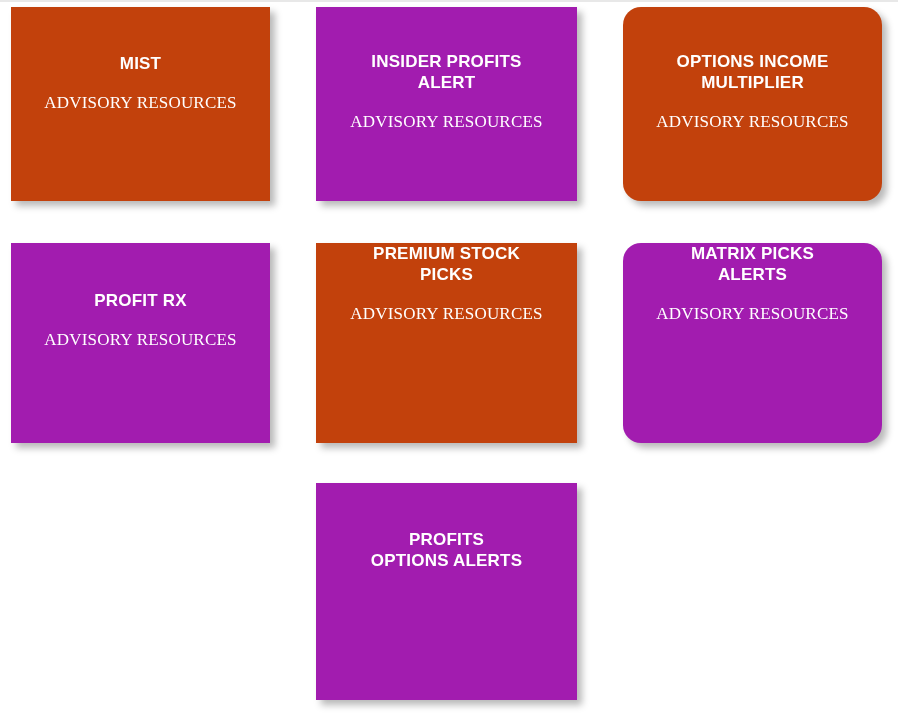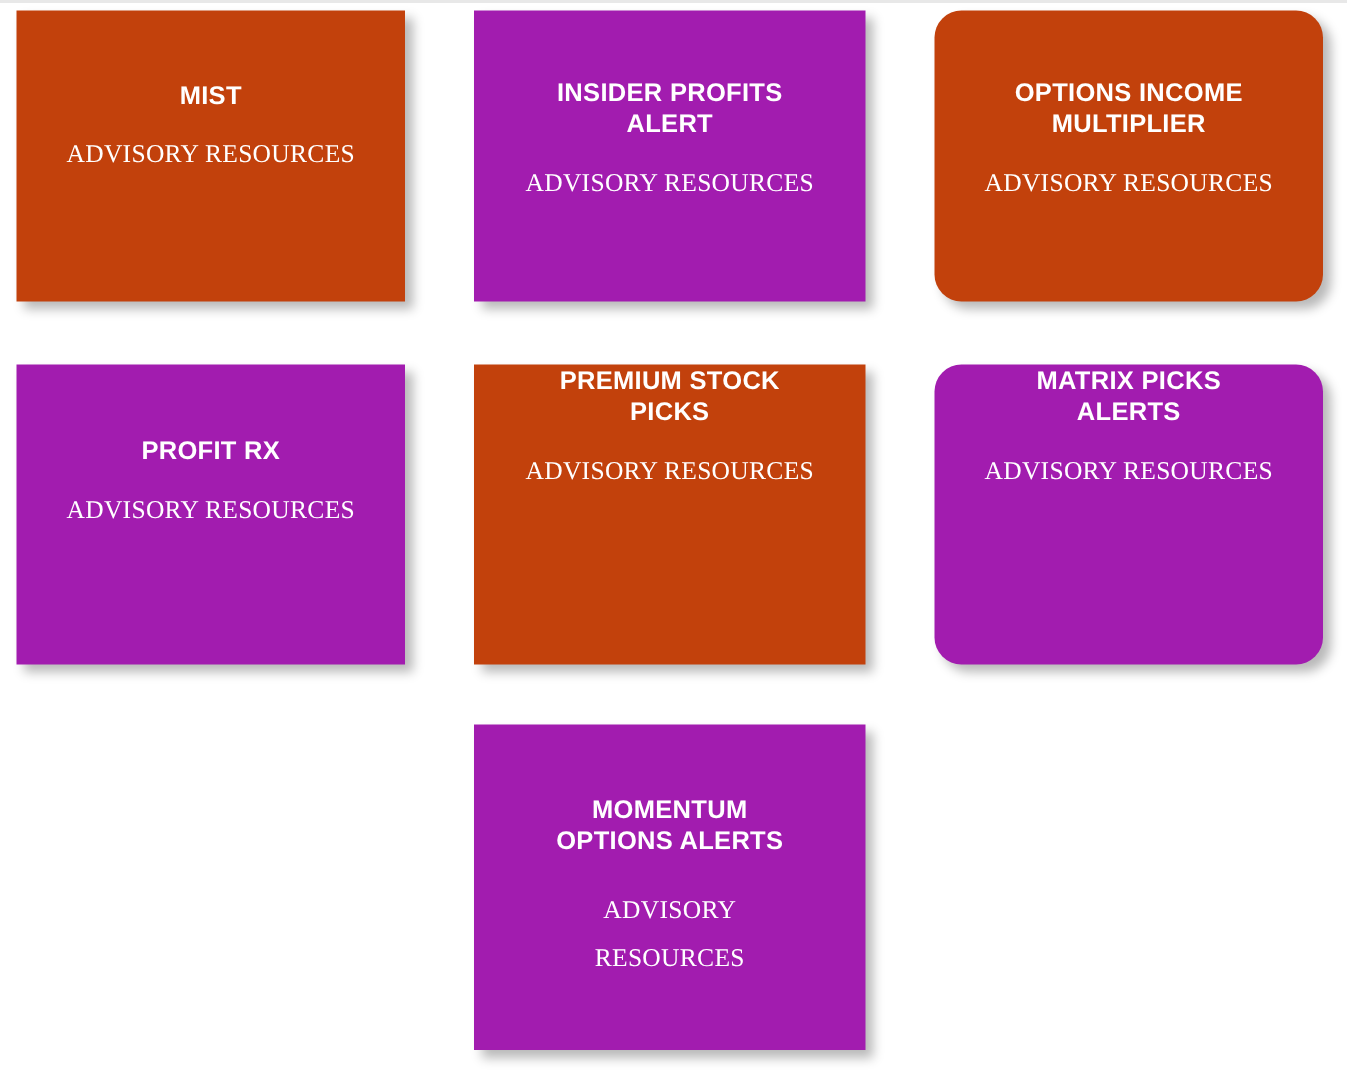--- a/index.html
+++ b/index.html
@@ -124,19 +124,17 @@
     <div class="tile-subtitle">ADVISORY RESOURCES</div>
   </div>
 
   <div class="tile blue col-3 row-2 pad-c">
     <div class="tile-title">MATRIX PICKS
 ALERTS</div>
     <div class="tile-subtitle">ADVISORY RESOURCES</div>
   </div>
 
   <div class="tile blue col-2 row-3 pad-e">
-    <div class="tile-title">MOMENTUM
+    <div class="tile-title">PROFITS
 OPTIONS ALERTS</div>
-    <div class="tile-subtitle">ADVISORY
-RESOURCES</div>
   </div>
 
 </div>
 
 </body></html>

